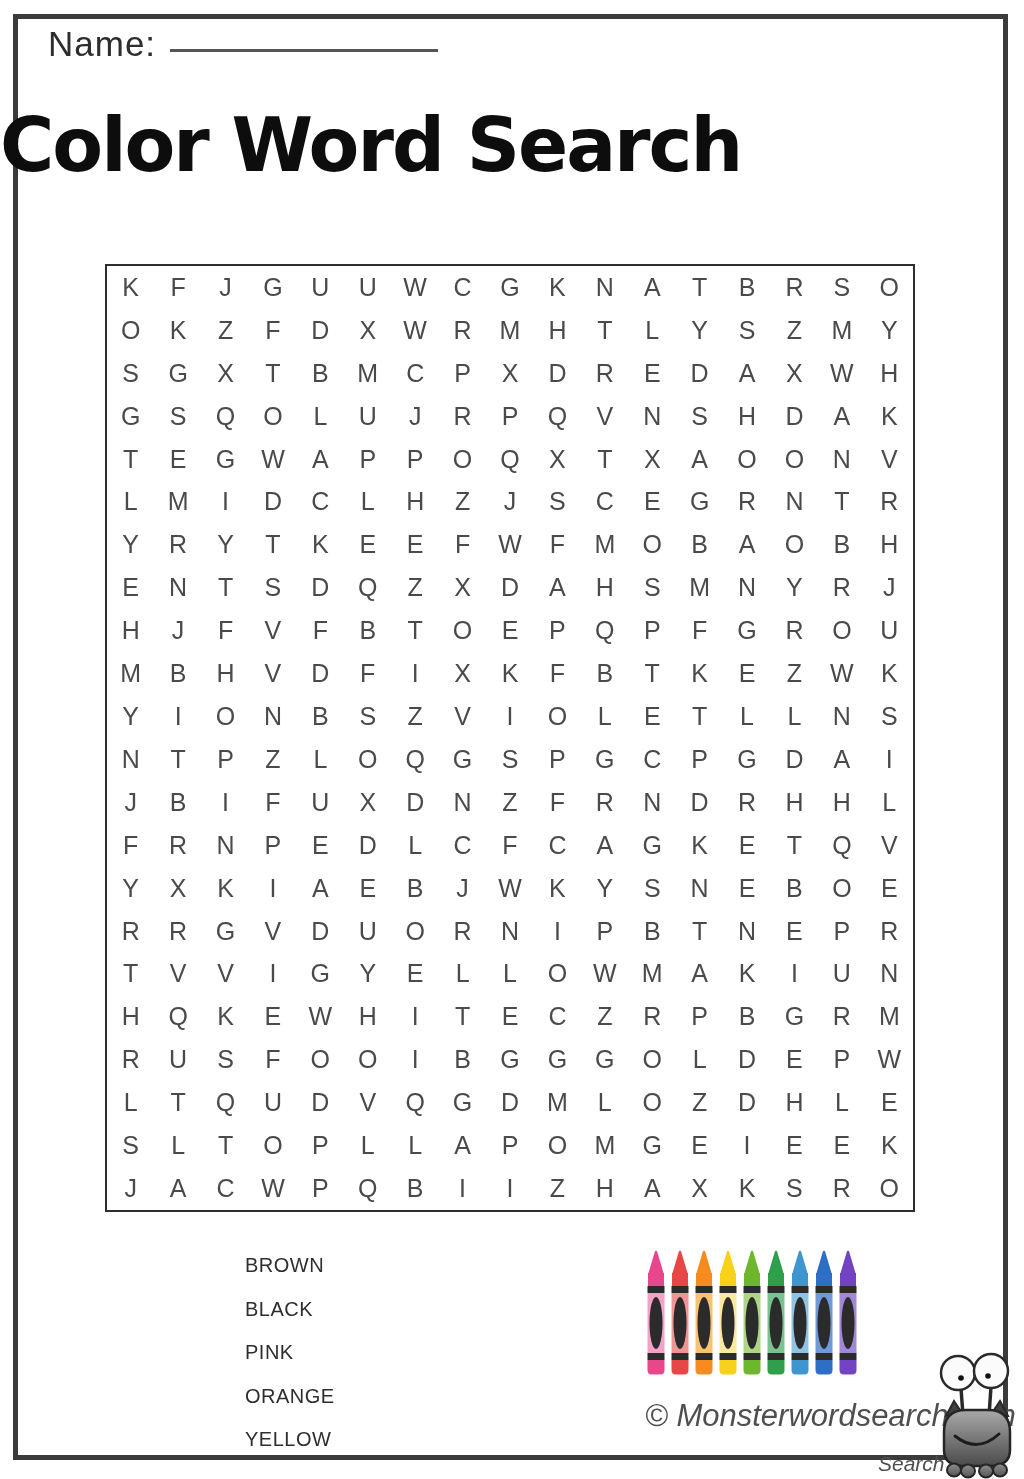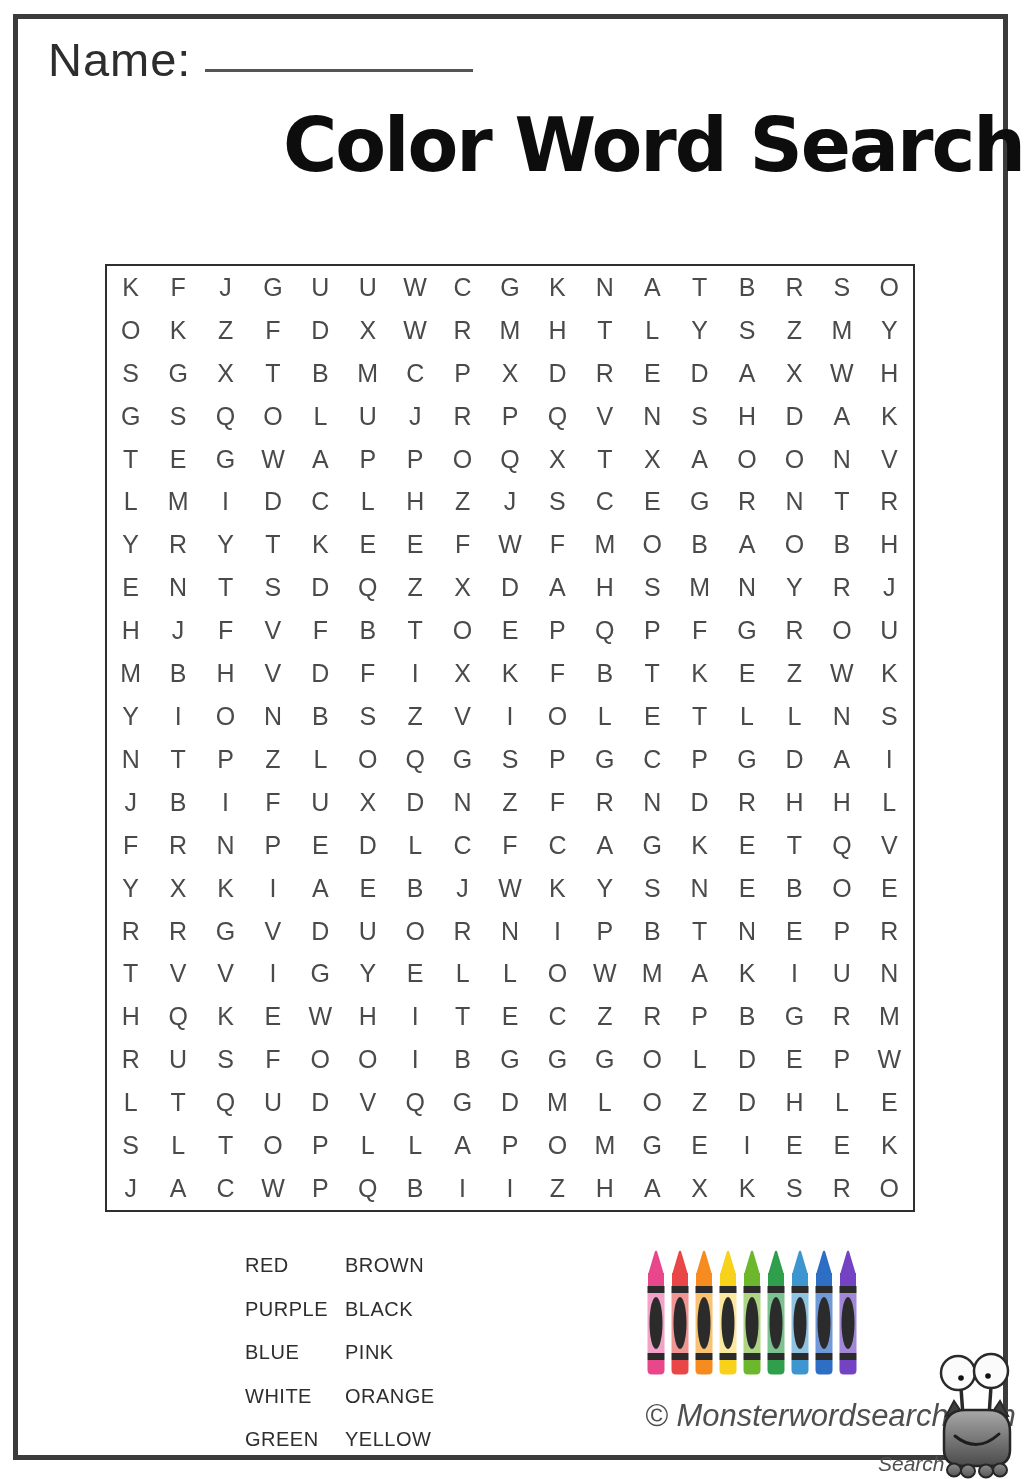--- a/index.html
+++ b/index.html
@@ -10,32 +10,32 @@
     font-family:"Liberation Sans", sans-serif;
     overflow:hidden;
   }
   .frame {
     position:absolute;
     left:13px; top:14px; right:16px; bottom:19px;
     border:5px solid #3b3b3b;
     z-index:1;
   }
   .name-row {
-    position:absolute; left:48px; top:32px; z-index:2;
-    font-size:47px; color:#2d2d2d; letter-spacing:1px;
+    position:absolute; left:48px; top:24px; z-index:2;
+    font-size:35px; color:#2d2d2d; letter-spacing:1px;
   }
   .name-line {
     display:inline-block; width:268px;
     border-bottom:3px solid #555;
     margin-left:14px; vertical-align:baseline;
     transform:translateY(-4px);
   }
   .title {
     position:absolute; left:0; right:0; top:102px; z-index:2;
-    text-align:right;
+    text-align:left;
     font-size:74px; font-weight:bold; letter-spacing:-2px;
     color:#0d0d0d;
     font-family:"DejaVu Sans","Liberation Sans",sans-serif;
   }
   .grid {
     position:absolute; left:105px; top:264px; z-index:2;
     width:810px; height:948px;
     border:2px solid #2e2e2e;
     display:grid;
     grid-template-columns:repeat(17, 1fr);
@@ -451,27 +451,20 @@
     <span class="cell">H</span>
     <span class="cell">A</span>
     <span class="cell">X</span>
     <span class="cell">K</span>
     <span class="cell">S</span>
     <span class="cell">R</span>
     <span class="cell">O</span>
   </div>
 
 <div class="words">
-    <div class="word-col word-col-0">
-      <div class="word">RED</div>
-      <div class="word">PURPLE</div>
-      <div class="word">BLUE</div>
-      <div class="word">WHITE</div>
-      <div class="word">GREEN</div>
-    </div>
     <div class="word-col word-col-1">
       <div class="word">BROWN</div>
       <div class="word">BLACK</div>
       <div class="word">PINK</div>
       <div class="word">ORANGE</div>
       <div class="word">YELLOW</div>
     </div>
   </div>
 
 <div class="crayons-box">

